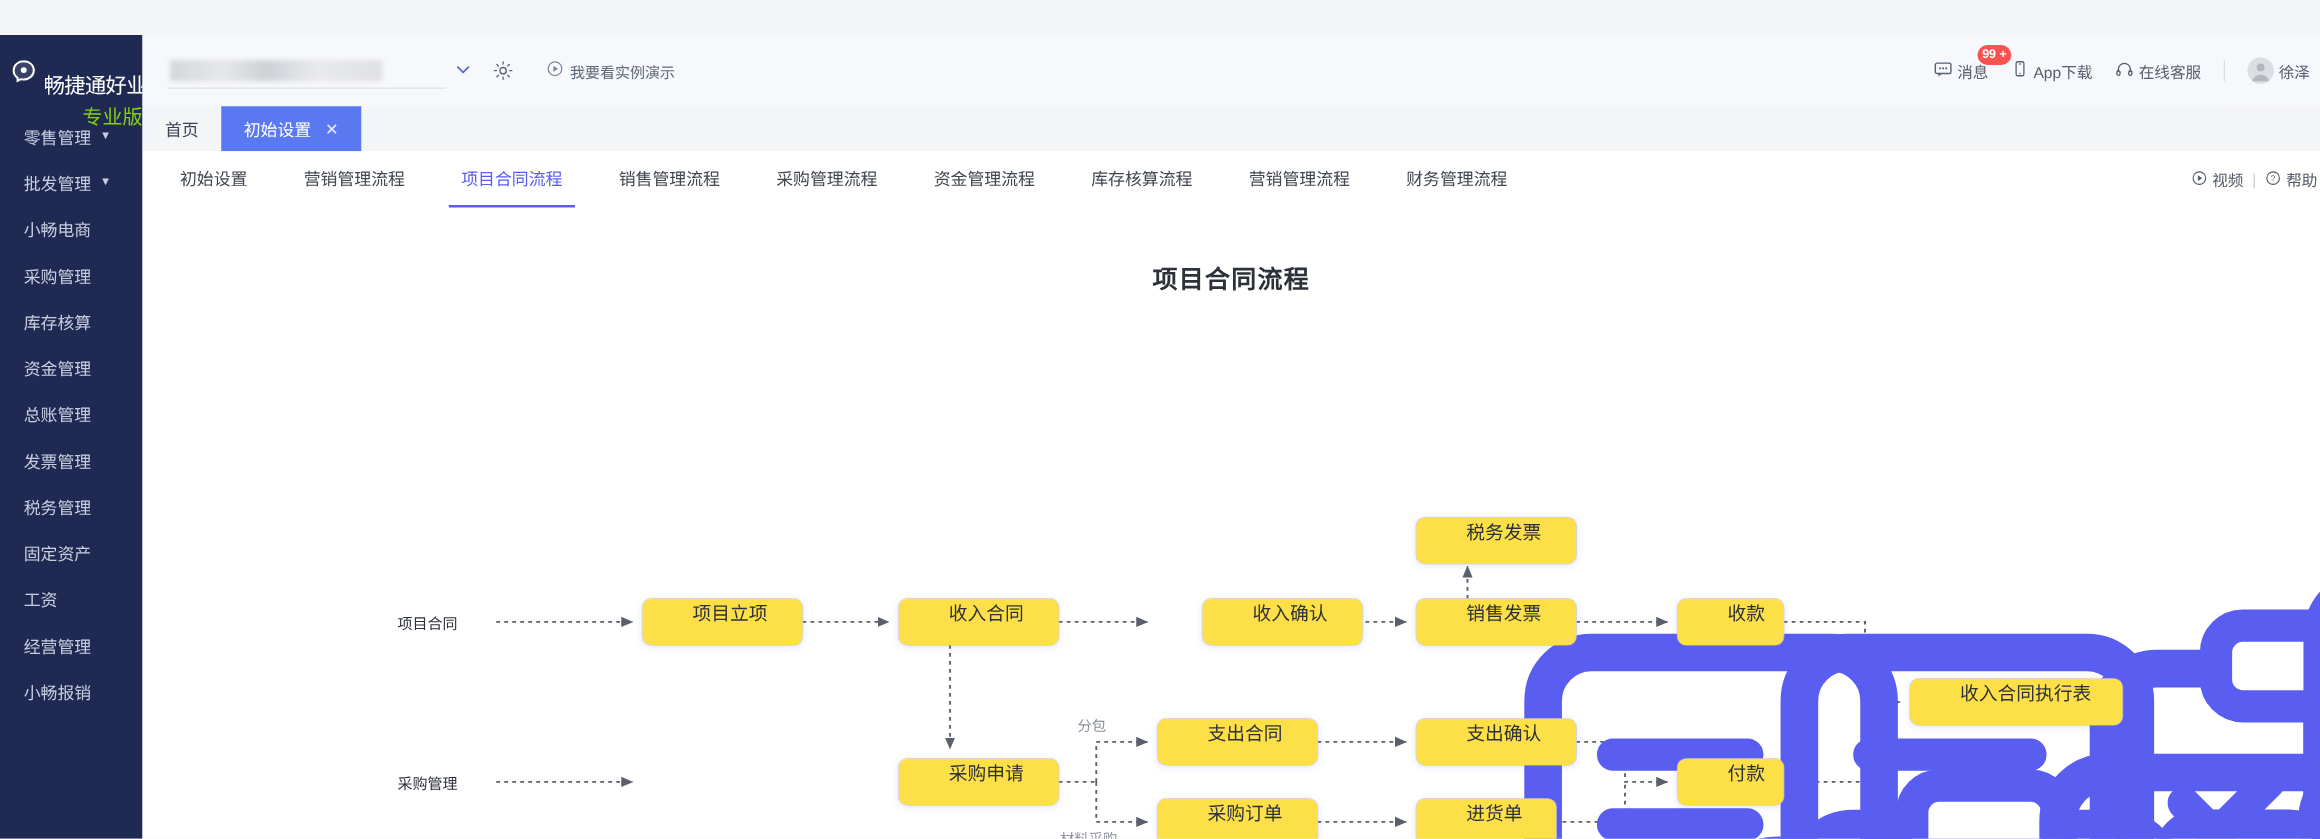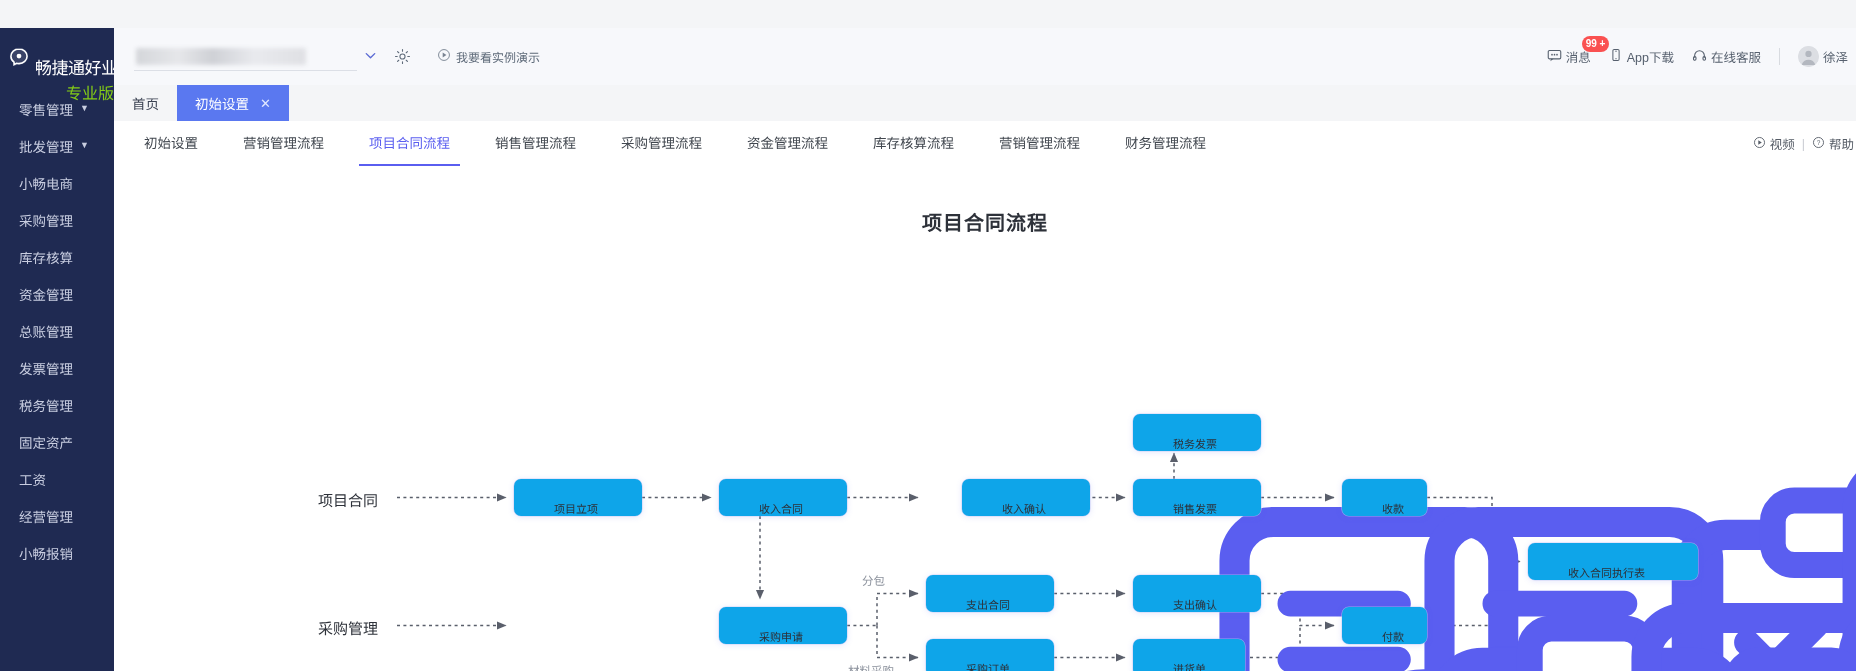--- a/index.html
+++ b/index.html
@@ -156,31 +156,31 @@
     position: relative; width: 1742px; height: 430px;
     margin-top: 14px;
   }
   .canvas svg {
     position: absolute; left: 0; top: 0;
     width: 1742px; height: 430px; pointer-events: none;
   }
   .node {
     position: absolute;
     height: 37px;
-    background: #0ea5e9;
+    background: #fde047;
     border-radius: 7px;
     box-shadow: 0 1px 6px rgba(90,94,240,0.17), 0 0 0 0.6px rgba(200,205,245,0.65);
-    display: flex; align-items: flex-end;
+    display: flex; align-items: flex-start;
     padding: 0 15px; gap: 8px;
-    font-size: 11px; color: #2d3139;
+    font-size: 15px; color: #2d3139;
     white-space: nowrap; cursor: pointer;
   }
   .node .nicon { width: 17px; height: 17px; flex: 0 0 17px; display:flex; }
   .rowlabel {
-    position: absolute; font-size: 15px; color: #2d3139;
+    position: absolute; font-size: 12px; color: #2d3139;
     white-space: nowrap;
   }
   .edgelabel {
     position: absolute; font-size: 11.5px; color: #8b919c;
     white-space: nowrap;
   }
 </style>
 </head>
 <body>
 

